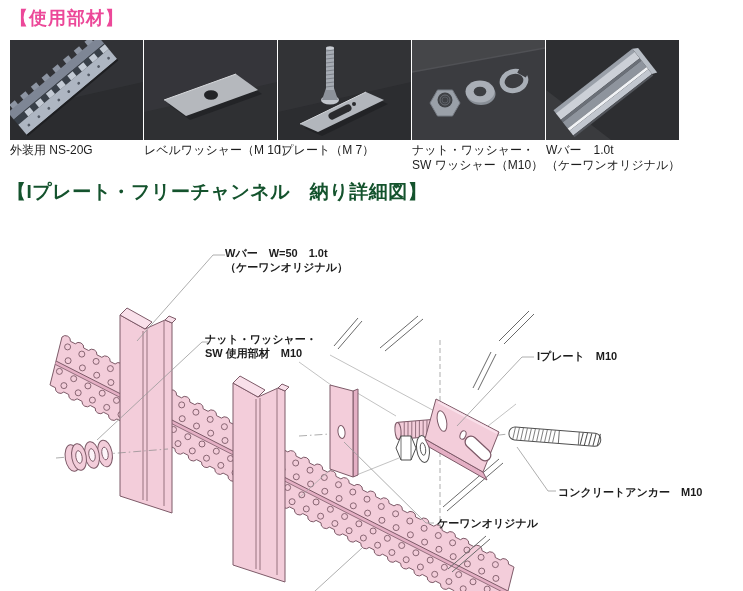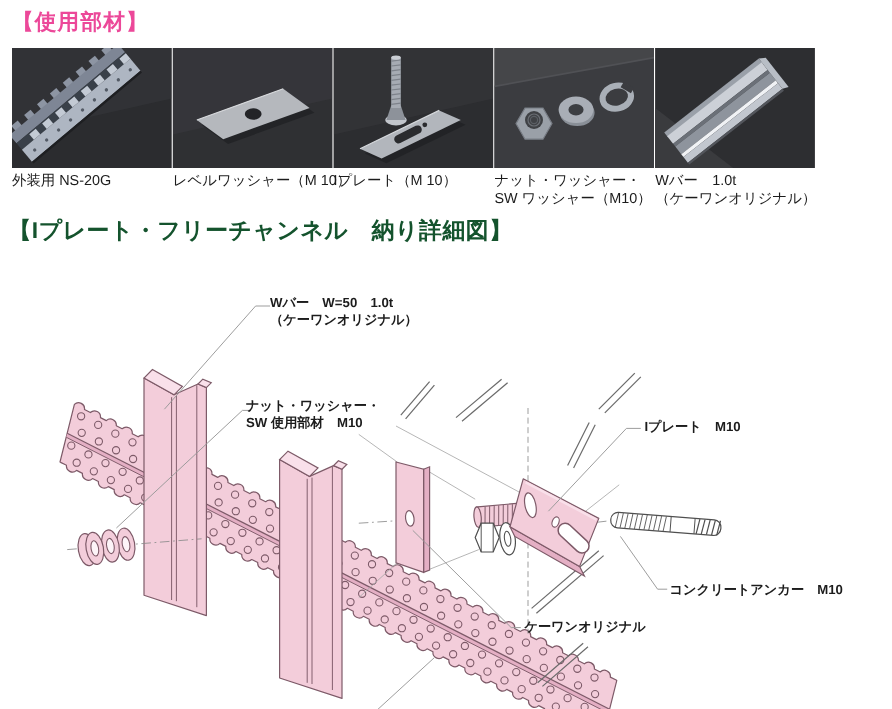--- a/index.html
+++ b/index.html
@@ -106,21 +106,21 @@
             <line stroke="#7d828a" stroke-width="1" x1="48" y1="27" x2="56" y2="26"></line>
             <line stroke="#7d828a" stroke-width="1" x1="48" y1="31" x2="56" y2="30"></line>
             <line stroke="#7d828a" stroke-width="1" x1="48" y1="35" x2="56" y2="34"></line>
             <line stroke="#7d828a" stroke-width="1" x1="48" y1="39" x2="56" y2="38"></line>
             <line stroke="#7d828a" stroke-width="1" x1="48" y1="43" x2="56" y2="42"></line>
             <line stroke="#7d828a" stroke-width="1" x1="48" y1="47" x2="56" y2="46"></line>
             <ellipse cx="52" cy="8" rx="4" ry="1.7" fill="#c9cdd3"></ellipse>
           </svg>
         </div>
       <figcaption class="cap">
-        <span>Iプレート（M 10）</span>
+        <span>Iプレート（M 7）</span>
         <span></span>
       </figcaption>
     </figure>
     <figure class="part">
       <div class="photo">
           <svg id="p4" width="133" height="100" viewBox="0 0 133 100">
             <rect x="0" y="0" width="133" height="100" fill="#454649"></rect>
             <polygon fill="#3b3c40" points="0.0,32.0 133.0,8.0 133.0,100.0 0.0,100.0"></polygon>
             <line stroke="#505155" stroke-width="1.5" x1="0" y1="32" x2="133" y2="8"></line>
             <g transform="rotate(-15 102 41)">

